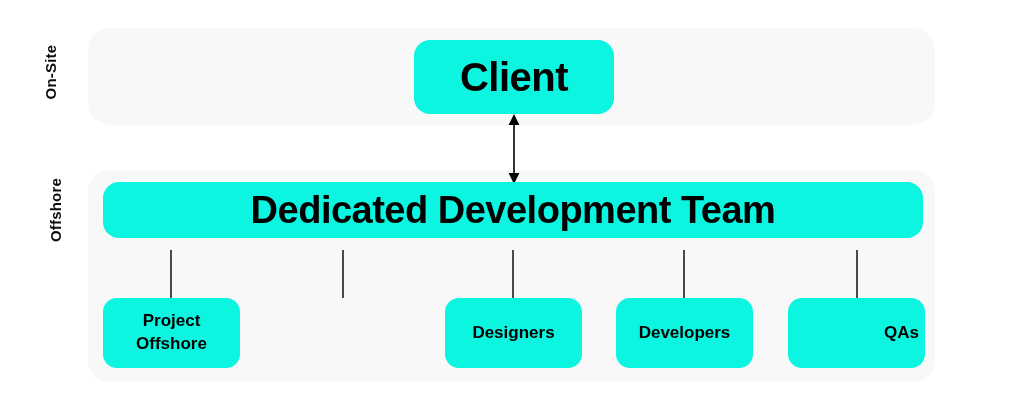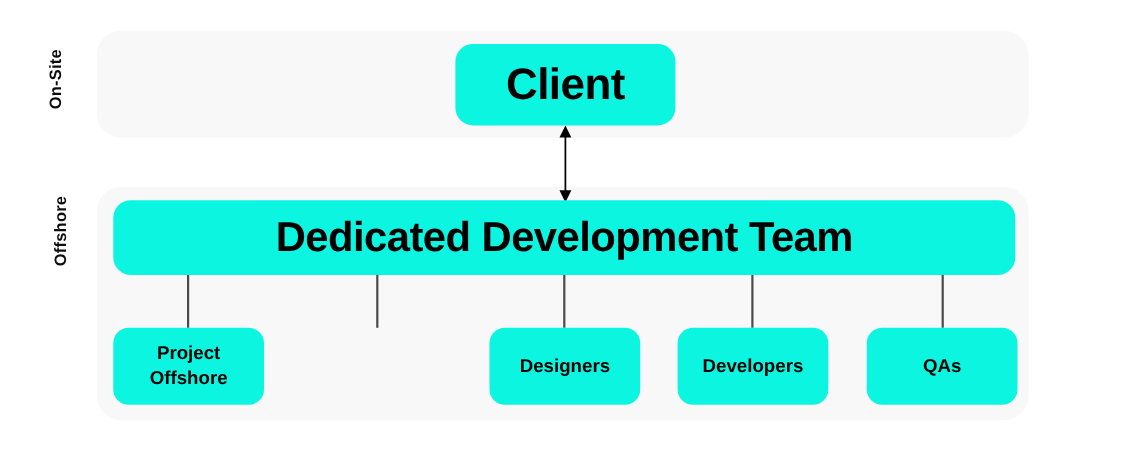--- a/index.html
+++ b/index.html
@@ -88,21 +88,21 @@
     height: 74px;
     border-radius: 16px;
     font-size: 40px;
     letter-spacing: -0.5px;
   }
 
   #box-team {
     left: 103px;
     top: 182px;
     width: 820px;
-    height: 68px;
+    height: 56px;
     border-radius: 16px;
     font-size: 38px;
     letter-spacing: -0.5px;
   }
 
   .role-box {
     top: 298px;
     height: 70px;
     border-radius: 14px;
     font-size: 17px;
@@ -170,17 +170,17 @@
 
 
   <div class="cyan-box role-box" style="left:616px; width:137px;">
     <span>Developers</span>
   </div>
 
   <div class="cyan-box role-box" style="left:445px; width:137px;">
     <span>Designers</span>
   </div>
 
-  <div class="cyan-box role-box" style="left:788px; width:137px;">
+  <div class="cyan-box role-box" style="left:788px; width:137px;justify-content:flex-end;">
     <span>QAs</span>
   </div>
 
 </div>
 
 </body></html>

